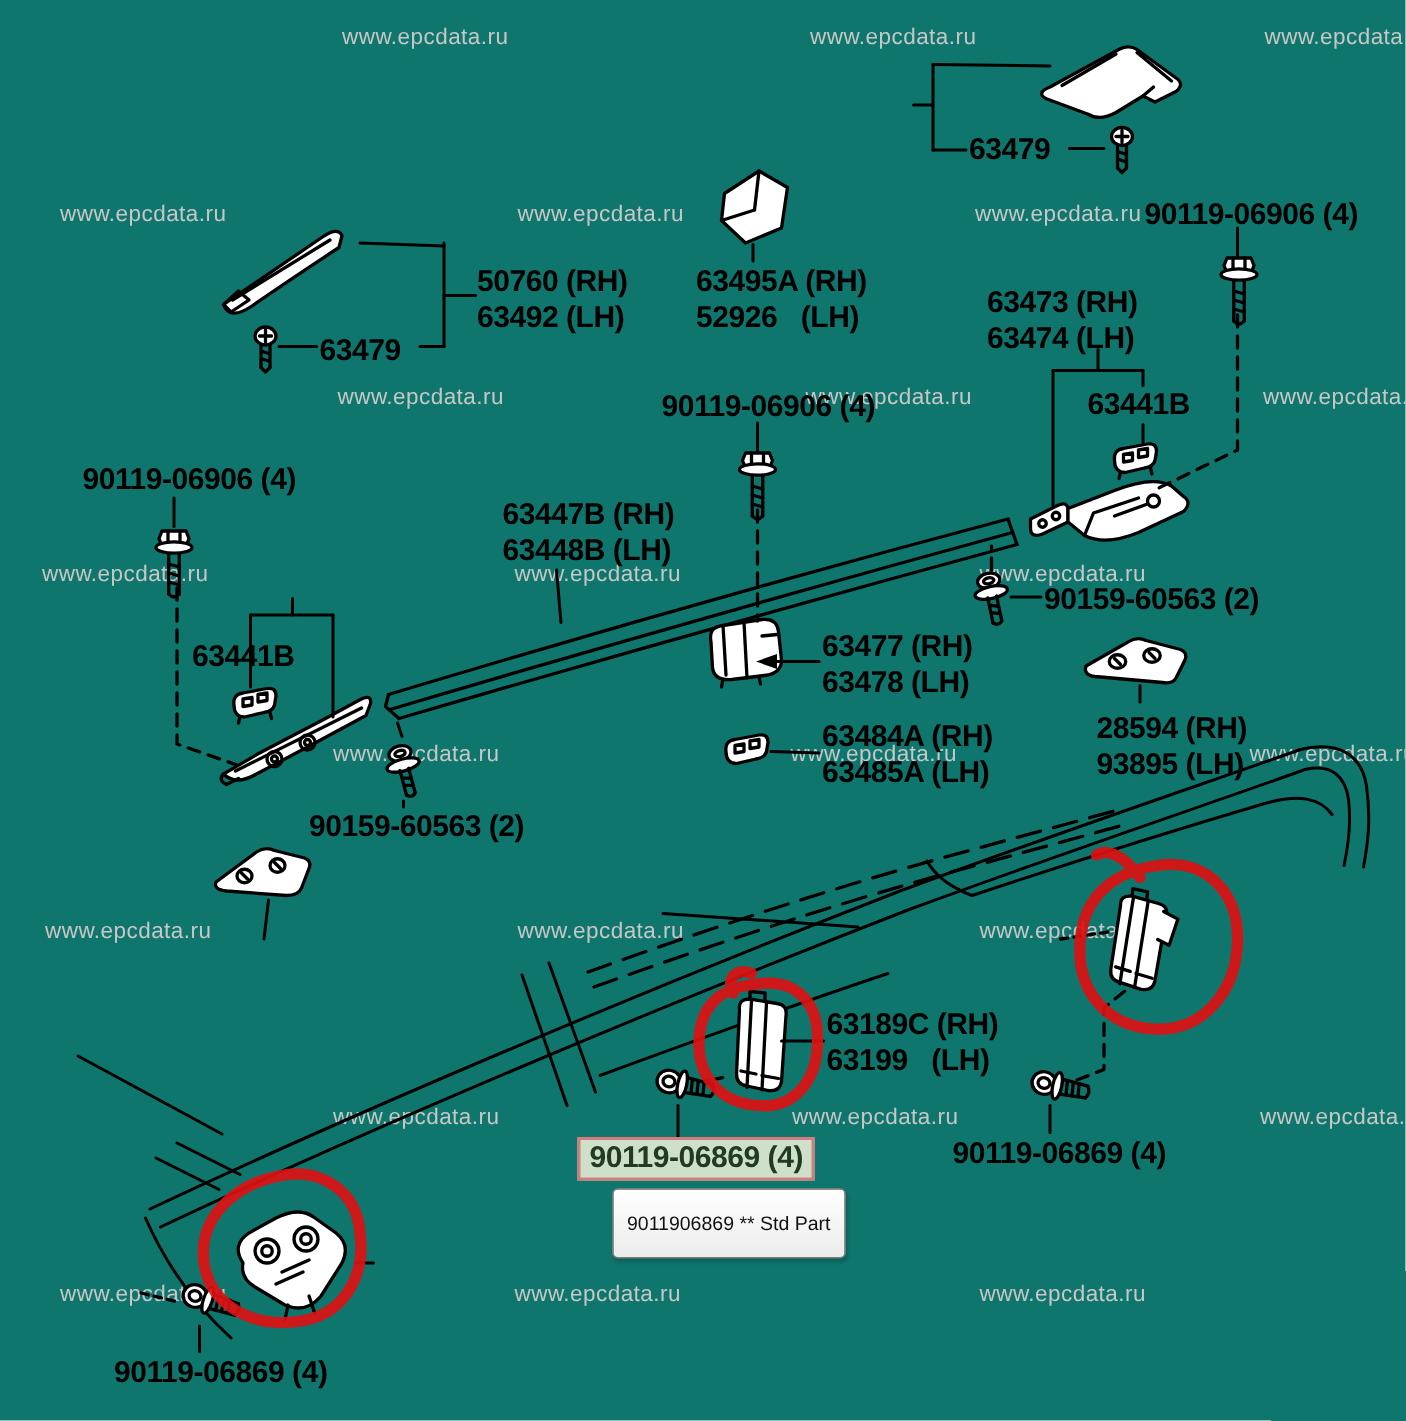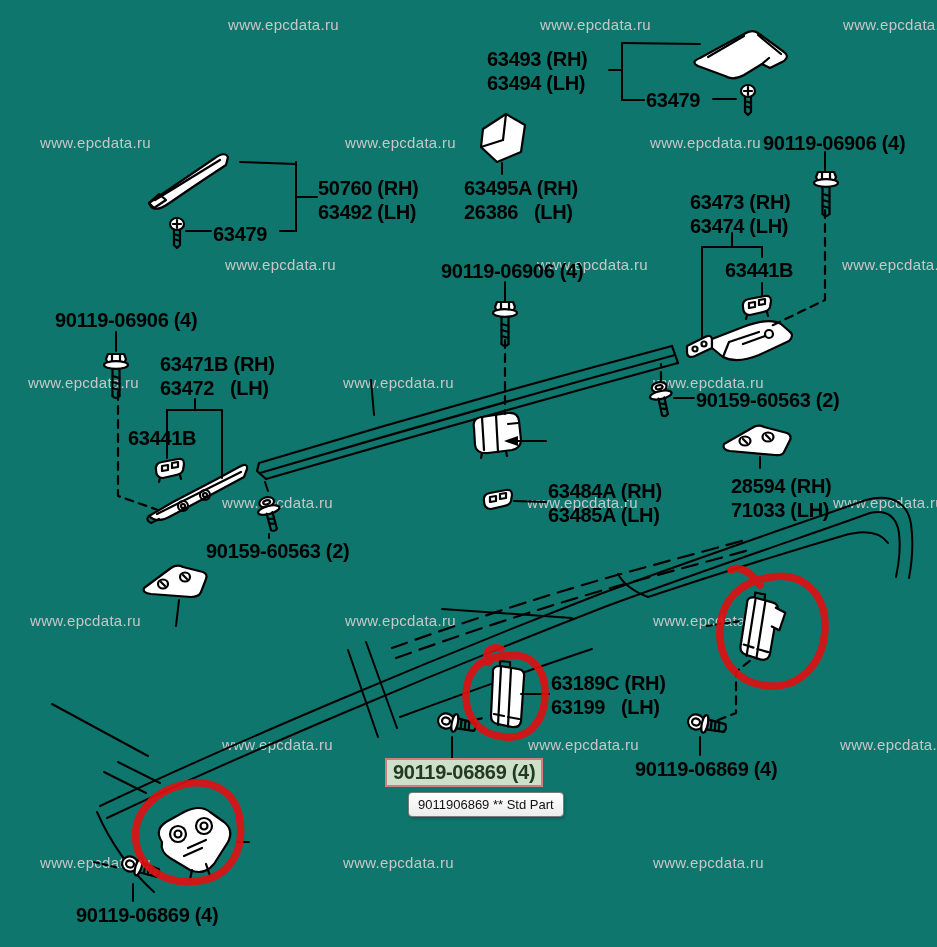--- a/index.html
+++ b/index.html
@@ -7,21 +7,21 @@
          font-family:"Liberation Sans",sans-serif;}
   .wm{position:absolute;font:15px "Liberation Sans",sans-serif;color:#c7c7c7;
       white-space:pre;z-index:1;letter-spacing:.3px;}
   #art{position:absolute;left:0;top:0;z-index:2;}
   .lbl{position:absolute;z-index:3;font:bold 20px "Liberation Sans",sans-serif;
        color:#000;line-height:24px;white-space:pre;letter-spacing:-0.3px;}
   #hl-part{position:absolute;z-index:4;font:bold 20px "Liberation Sans",sans-serif;
        letter-spacing:-0.3px;padding:1px 6px;border:2px solid #d47c7c;
        background:#cfe0ca;color:#223a22;white-space:pre;cursor:pointer;}
   #tooltip{position:absolute;z-index:5;font:13px "Liberation Sans",sans-serif;color:#111;
-       padding:4px 9px;border:1px solid #7a7a7a;border-radius:4px;
+       padding:15px 9px;border:1px solid #7a7a7a;border-radius:4px;
        background:linear-gradient(#ffffff,#ececec);box-shadow:1px 2px 3px rgba(0,0,0,.2);
        white-space:pre;}
 </style>
 </head>
 <body>
 
 <div id="stage">
 
   <div id="watermarks">
       <span class="wm" style="left: 228px; top: 16px;">www.epcdata.ru</span>
@@ -321,35 +321,35 @@
 
     <g stroke="#dd1111" stroke-width="7.5" opacity="0.92">
       <path d="M186,784 C 214,778 238,794 240,822 C 244,852 228,878 198,881 C 168,885 140,870 136,842 C 132,812 156,790 186,784 Z"></path>
       <path d="M505,656 C 530,652 546,668 545,694 C 545,722 528,739 506,737 C 482,736 465,719 466,694 C 467,670 480,658 505,656 Z"></path>
       <path d="M489,662 C 483,652 492,645 501,649"></path>
       <path d="M772,577 C 803,572 826,594 825,628 C 824,662 801,688 769,686 C 739,684 718,662 720,629 C 722,598 742,581 772,577 Z"></path>
       <path d="M760,585 C 750,571 738,565 731,570"></path>
     </g>
   </svg>
 
-  <div class="lbl" style="left:487px;top:47px"><div>63493 (RH)</div><div>63494 (LH)</div></div>
   <div class="lbl" style="left:646px;top:88px"><div>63479</div></div>
   <div class="lbl" style="left:763px;top:131px"><div>90119-06906 (4)</div></div>
   <div class="lbl" style="left:318px;top:176px"><div>50760 (RH)</div><div>63492 (LH)</div></div>
-  <div class="lbl" style="left:464px;top:176px"><div>63495A (RH)</div><div>26386   (LH)</div></div>
+  <div class="lbl" style="left:464px;top:176px"><div>63495A (RH)</div><div>52926   (LH)</div></div>
   <div class="lbl" style="left:213px;top:222px"><div>63479</div></div>
-  <div class="lbl" style="left:690px;top:190px"><div>63473 (RH)</div><div>63474 (LH)</div></div>
+  <div class="lbl" style="left:658px;top:190px"><div>63473 (RH)</div><div>63474 (LH)</div></div>
   <div class="lbl" style="left:725px;top:258px"><div>63441B</div></div>
   <div class="lbl" style="left:441px;top:259px"><div>90119-06906 (4)</div></div>
   <div class="lbl" style="left:55px;top:308px"><div>90119-06906 (4)</div></div>
-  <div class="lbl" style="left:160px;top:352px"><div>63471B (RH)</div><div>63472   (LH)</div></div>
+  <div class="lbl" style="left:335px;top:331px"><div>63447B (RH)</div><div>63448B (LH)</div></div>
   <div class="lbl" style="left:128px;top:426px"><div>63441B</div></div>
   <div class="lbl" style="left:696px;top:388px"><div>90159-60563 (2)</div></div>
+  <div class="lbl" style="left:548px;top:419px"><div>63477 (RH)</div><div>63478 (LH)</div></div>
   <div class="lbl" style="left:548px;top:479px"><div>63484A (RH)</div><div>63485A (LH)</div></div>
-  <div class="lbl" style="left:731px;top:474px"><div>28594 (RH)</div><div>71033 (LH)</div></div>
+  <div class="lbl" style="left:731px;top:474px"><div>28594 (RH)</div><div>93895 (LH)</div></div>
   <div class="lbl" style="left:206px;top:539px"><div>90159-60563 (2)</div></div>
   <div class="lbl" style="left:551px;top:671px"><div>63189C (RH)</div><div>63199   (LH)</div></div>
   <div class="lbl" style="left:635px;top:757px"><div>90119-06869 (4)</div></div>
   <div class="lbl" style="left:76px;top:903px"><div>90119-06869 (4)</div></div>
 
   <div id="hl-part" style="left:385px;top:758px">90119-06869 (4)</div>
   <div id="tooltip" style="left:408px;top:792px">9011906869 ** Std Part</div>
 
 </div>
 

